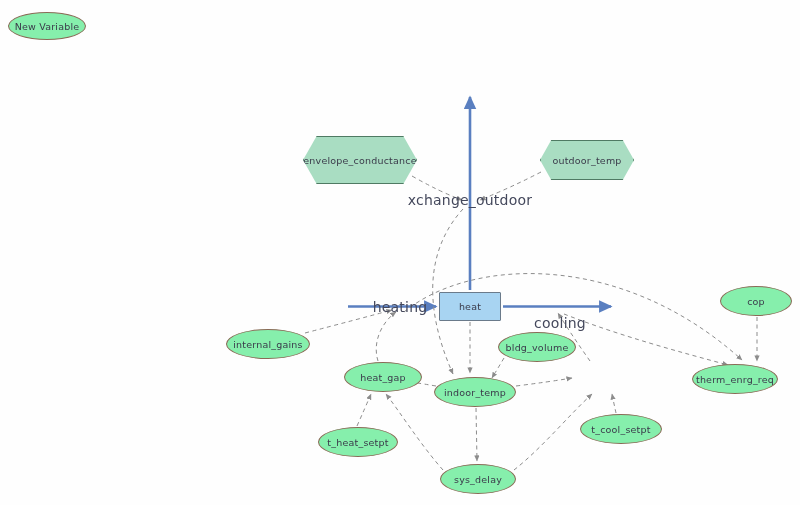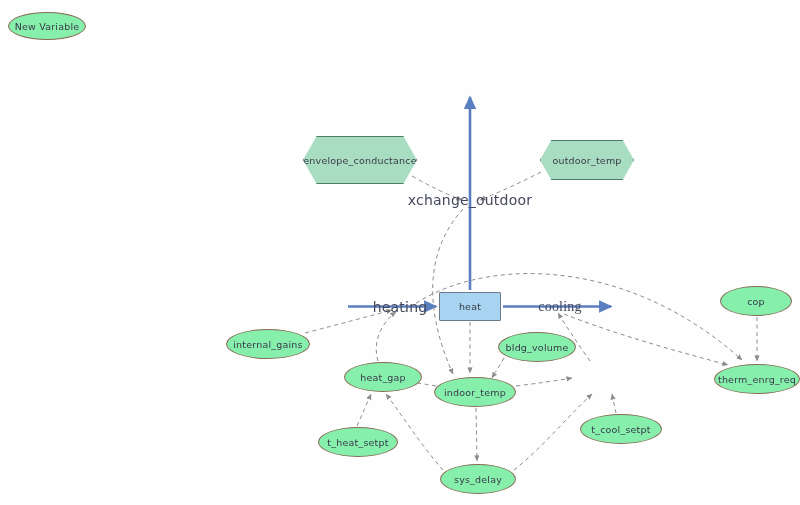--- a/index.html
+++ b/index.html
@@ -155,35 +155,35 @@
 
   <div class="node ellipse" style="left:344px; top:362px; width:78px;  height:30px;">
     <span>heat_gap</span>
   </div>
 
   <div class="node ellipse" style="left:434px; top:377px; width:82px;  height:30px;">
     <span>indoor_temp</span>
   </div>
 
 
-  <div class="node ellipse" style="left:714px; top:364px; width:86px;  height:30px;">
+  <div class="node ellipse" style="left:692px; top:364px; width:86px;  height:30px;">
     <span>therm_enrg_req</span>
   </div>
 
   <div class="node ellipse" style="left:318px; top:427px; width:80px;  height:30px;">
     <span>t_heat_setpt</span>
   </div>
 
   <div class="node ellipse" style="left:580px; top:414px; width:82px;  height:30px;">
     <span>t_cool_setpt</span>
   </div>
 
   <div class="node ellipse" style="left:440px; top:464px; width:76px;  height:30px;">
     <span>sys_delay</span>
   </div>
 
   <div class="edge-label" style="left:400px; top:307px;">heating</div>
 
-  <div class="edge-label" style="left:560px; top:307px;font-family:Liberation Serif, serif;">cooling</div>
+  <div class="edge-label" style="left:560px; top:323px;">cooling</div>
 
   <div class="edge-label" style="left:470px; top:200px;">xchange_outdoor</div>
 
 </div>
 
 </body></html>

